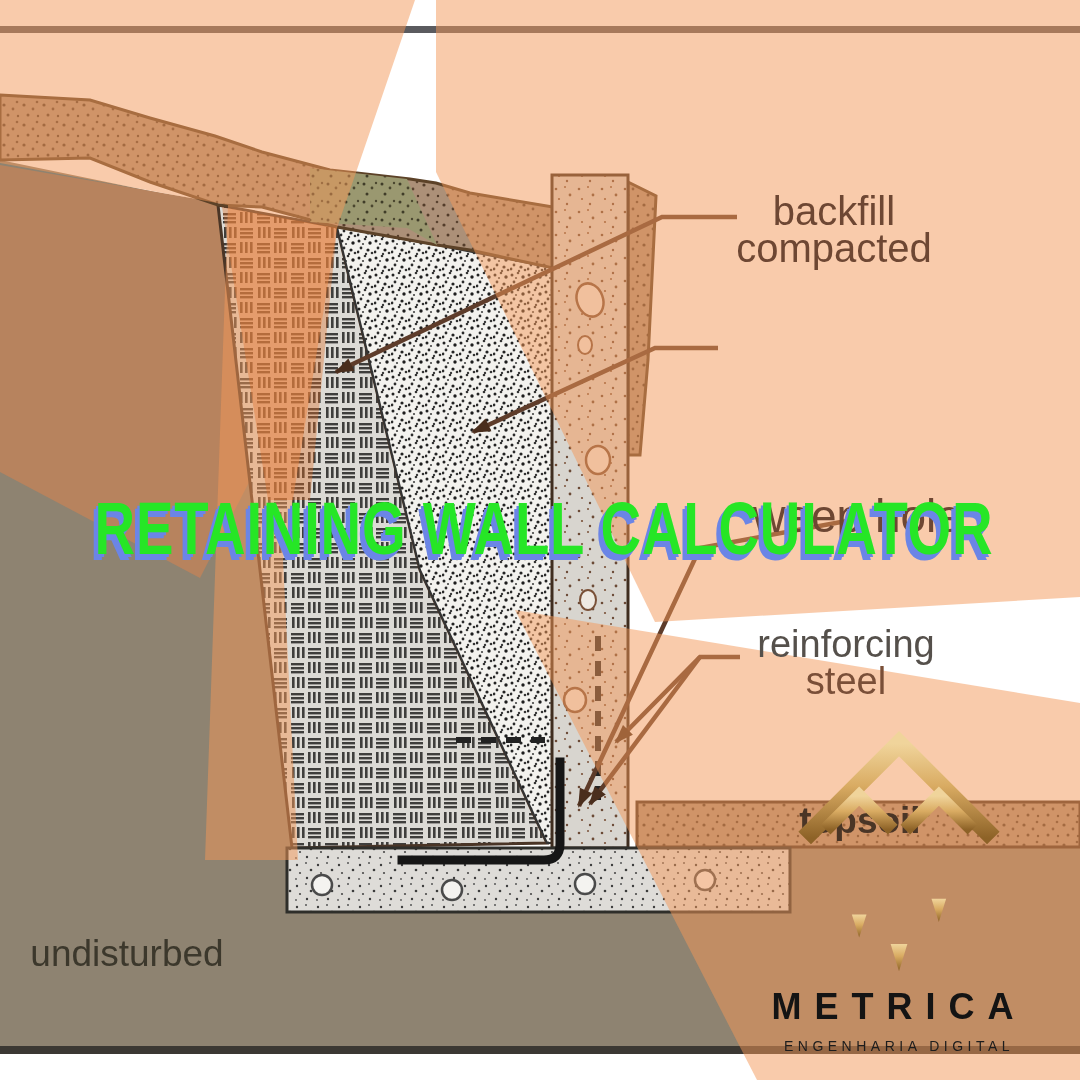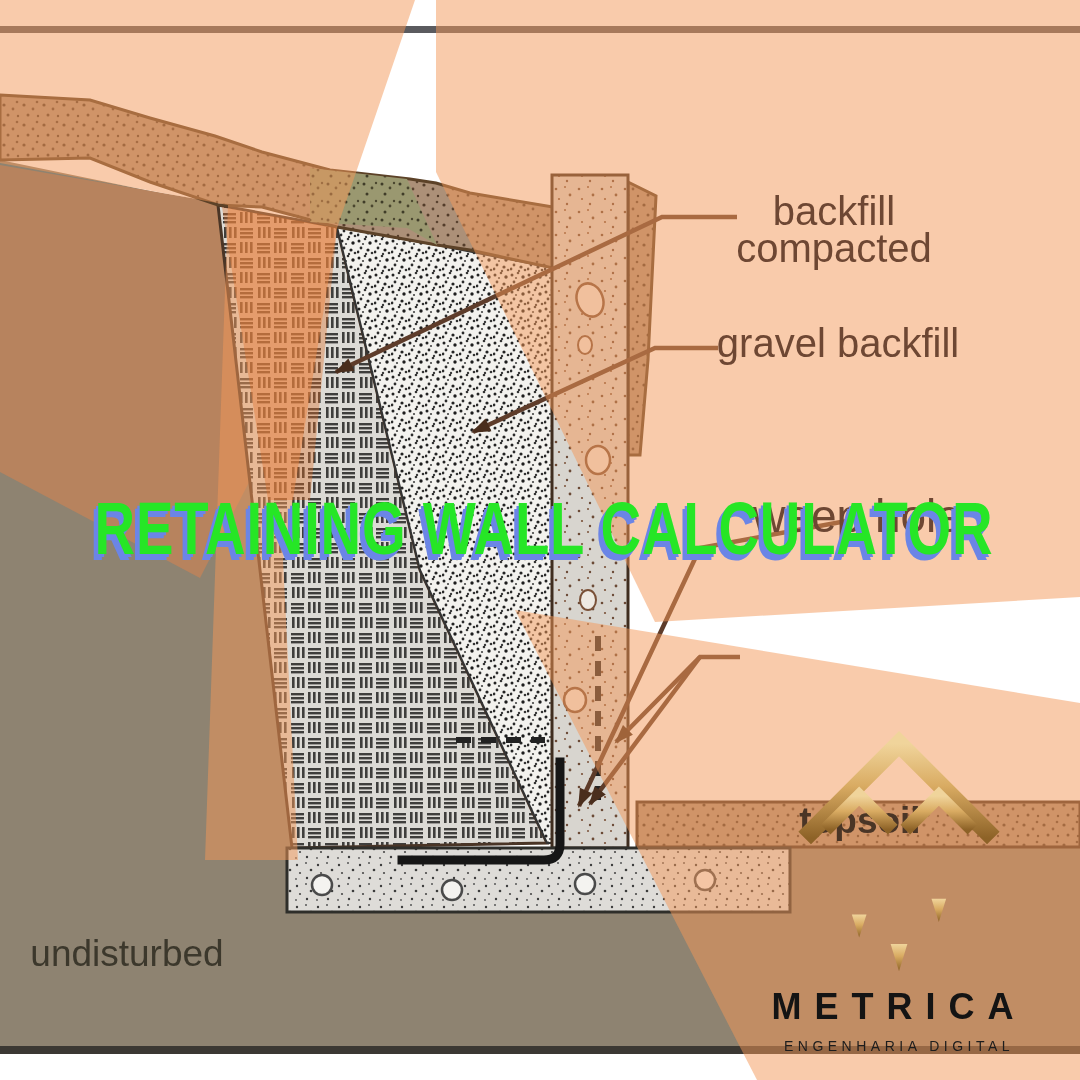--- a/index.html
+++ b/index.html
@@ -176,23 +176,26 @@
   <div id="label-weep" class="diag-label" style="left:857px;top:498px;">
     <span class="lbl-line">weep hole</span>
   </div>
 
   <div class="diag-label z4" style="left:834px;top:193px;" id="label-compacted">
     <span class="lbl-line">backfill</span>
     <span class="lbl-line">compacted</span>
   </div>
 
   <div class="diag-label z4" style="left:838px;top:325px;" id="label-gravel">
-    <span class="lbl-line">gravel backfill</span>
-  </div>
-
+  </div>
+
+  <div class="diag-label z4" style="left:846px;top:626px;font-size:38px;" id="label-reinforcing">
+    <span class="lbl-line l1">reinforcing</span>
+    <span class="lbl-line l2">steel</span>
+  </div>
 
   <div class="diag-label z4" style="left:860px;top:802px;" id="label-topsoil">
     <span class="lbl-line">topsoil</span>
   </div>
 
   <div class="diag-label z4" style="left:127px;top:933px;" id="label-undisturbed">
     <span class="lbl-line">undisturbed</span>
   </div>
 
   <div id="main-title">RETAINING WALL CALCULATOR</div>

